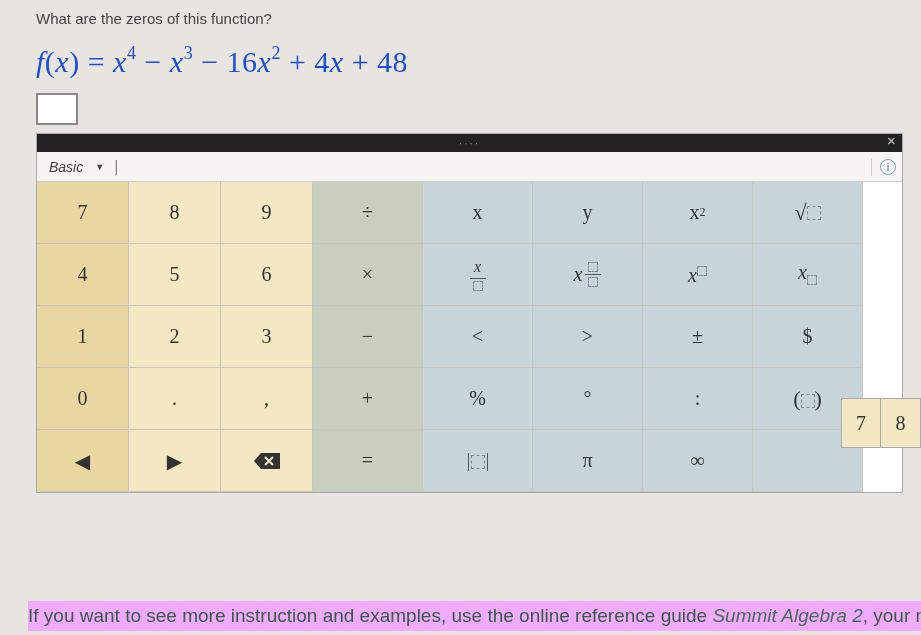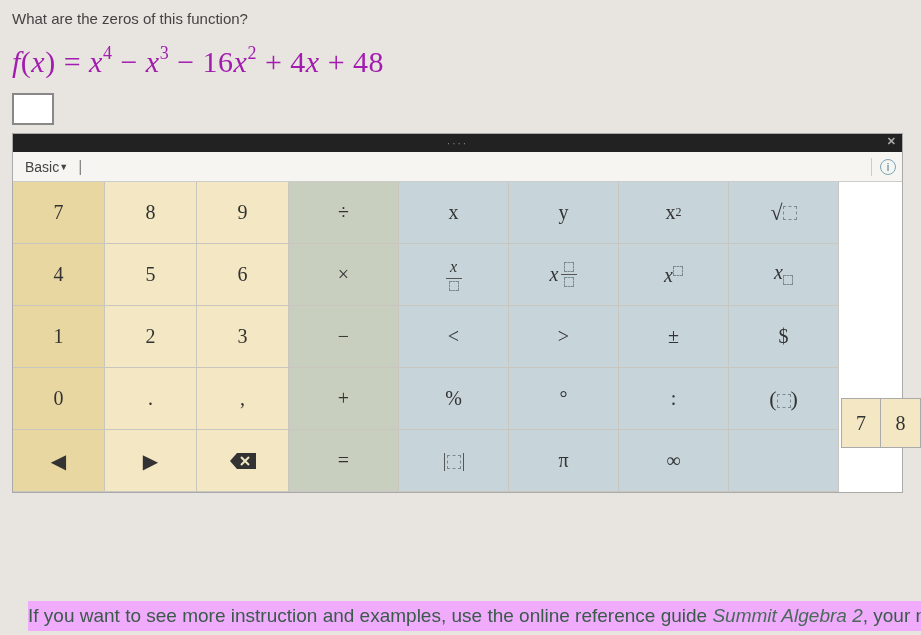--- a/index.html
+++ b/index.html
@@ -5,26 +5,26 @@
   * { box-sizing: border-box; margin: 0; padding: 0; }
   body {
     font-family: Arial, Helvetica, sans-serif;
     background: #e8e5e0;
     width: 921px;
     height: 635px;
     overflow: hidden;
     position: relative;
     color: #333;
   }
-  .content { padding: 10px 18px 0 12px; }
+  .content { padding: 10px 18px 0 36px; }
   .question-text { font-size: 15px; color: #444; margin-bottom: 10px; }
   .equation {
     font-family: "Times New Roman", serif;
     font-size: 30px;
-    color: #a21caf;
+    color: #1d4ed8;
     margin: 18px 0 14px 0;
     letter-spacing: 0.5px;
   }
   .equation sup { font-size: 18px; vertical-align: super; position: relative; top: -2px; }
   .instruction { font-size: 15px; color: #444; margin-bottom: 28px; }
   .answer-box {
     width: 42px; height: 32px;
     border: 2px solid #888;
     background: #fff;
     margin-bottom: 8px;
@@ -52,24 +52,25 @@
   .keypad-toolbar {
     height: 30px;
     background: #f7f5f1;
     border-bottom: 1px solid #ccc;
     display: flex;
     align-items: center;
     padding: 0 6px;
     gap: 4px;
   }
   .mode-select {
-    display:flex; align-items:center; gap:0;
+    display:flex; align-items:center; gap:12px;
     font-size:14px; color:#444;
     padding:2px 6px;
     cursor:pointer;
+    font-style:italic;
   }
   .mode-select .tri { font-size:9px; color:#444; }
   .cursor-mark { color:#888; }
   .toolbar-spacer { flex:1; }
   .divider-v { width:1px; height:18px; background:#ccc; margin:0 4px; }
   .info-icon {
     width:16px;height:16px;border:1.5px solid #7aa6b5;border-radius:50%;
     color:#7aa6b5;font-size:11px;font-weight:bold;
     display:flex;align-items:center;justify-content:center;
     cursor:pointer;

